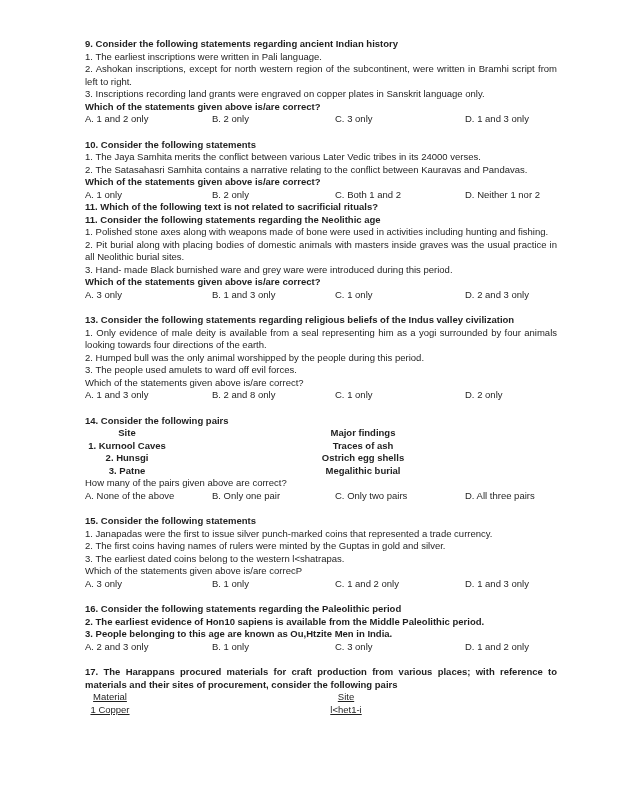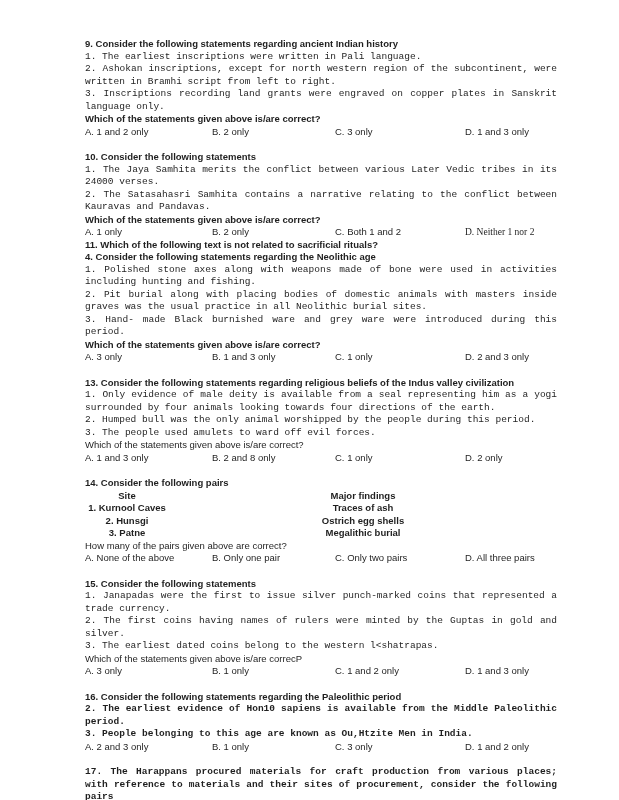--- a/index.html
+++ b/index.html
@@ -10,29 +10,29 @@
     font-family: "Liberation Sans", sans-serif;
     font-size: 9.5px;
     line-height: 12.5px;
     overflow: hidden;
   }
   .page { padding: 38px 62px 0 85px; }
   .q { margin-bottom: 13px; }
   .q.tight { margin-bottom: 0; }
   .line { min-height: 12.5px; }
   .head { font-weight: bold; }
-  .stmt { text-align: justify; font-family: Liberation Mono, monospace; }
+  .stmt { text-align: justify; }
   .stmt.b { font-weight: bold; }
   .opts {
     display: grid;
     grid-template-columns: 127px 123px 130px 1fr;
     align-items: start;
   }
   .opt { min-height: 12.5px; }
-  .opt-d-wrap { max-width: 74px; padding-left: 11px; text-indent: -11px; font-family: Liberation Serif, serif; }
+  .opt-d-wrap { max-width: 74px; padding-left: 11px; text-indent: -11px; }
   .r2c4 { grid-column: 4; grid-row: 2; }
   .pairs14 { display: grid; grid-template-columns: 84px 1fr; font-weight: bold; }
   .pairs17 { display: grid; grid-template-columns: 50px 1fr; text-decoration: underline; }
   .cell { min-height: 12.5px; text-align: center; }
 </style>
 </head>
 <body>
 
 <div class="page">
 
@@ -61,21 +61,21 @@
       <div class="opt">C. Both 1 and 2</div>
       <div class="opt opt-d-wrap">D. Neither 1 nor 2</div>
     </div>
   </section>
 
   <section class="q tight">
     <div class="line head">11. Which of the following text is not related to sacrificial rituals?</div>
   </section>
 
   <section class="q">
-    <div class="line head">4. Consider the following statements regarding the Neolithic age</div>
+    <div class="line head">11. Consider the following statements regarding the Neolithic age</div>
     <div class="line stmt">1. Polished stone axes along with weapons made of bone were used in activities including hunting and fishing.</div>
     <div class="line stmt">2. Pit burial along with placing bodies of domestic animals with masters inside graves was the usual practice in all Neolithic burial sites.</div>
     <div class="line stmt">3. Hand- made Black burnished ware and grey ware were introduced during this period.</div>
     <div class="line head">Which of the statements given above is/are correct?</div>
     <div class="opts">
       <div class="opt">A. 3 only</div>
       <div class="opt">B. 1 and 3 only</div>
       <div class="opt">C. 1 only</div>
       <div class="opt">D. 2 and 3 only</div>
     </div>

